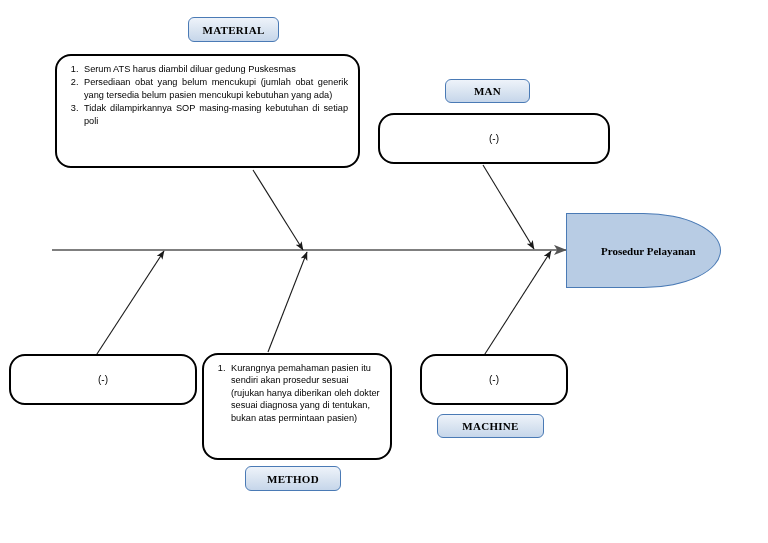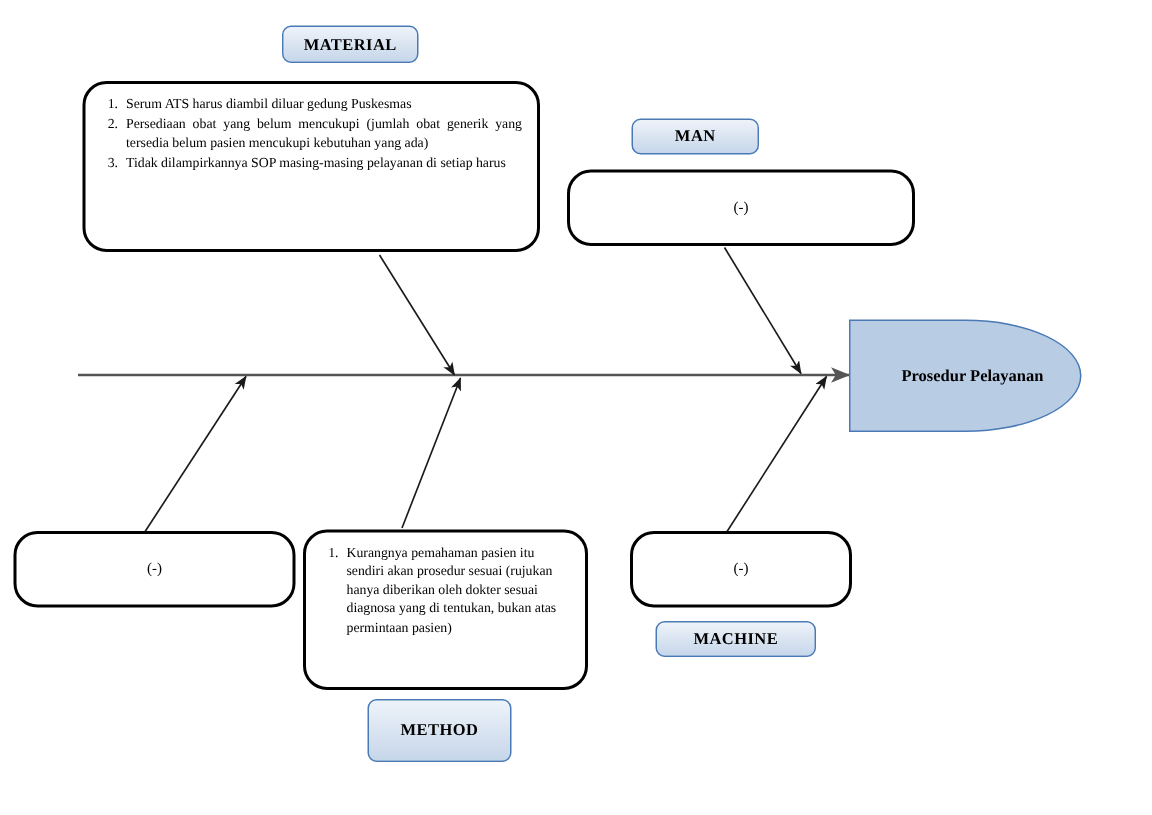--- a/index.html
+++ b/index.html
@@ -46,21 +46,21 @@
     text-align: center;
   }
 
   
   .cause-box {
     position: absolute;
     box-sizing: border-box;
     background: #ffffff;
     border: 2.1px solid #000000;
     border-radius: 16px;
-    font-family: Liberation Serif, serif;
+    font-family: Liberation Sans, sans-serif;
     font-size: 9.2px;
     color: #000000;
     overflow: visible;
   }
   .cause-box.empty {
     display: flex;
     align-items: center;
     justify-content: center;
     font-size: 10px;
   }
@@ -127,38 +127,38 @@
 
     <line x1="268" y1="352" x2="307" y2="252" stroke="#1a1a1a" stroke-width="1.1" marker-end="url(#arrowhead)"></line>
 
     <line x1="483" y1="357" x2="551" y2="251" stroke="#1a1a1a" stroke-width="1.1" marker-end="url(#arrowhead)"></line>
   </svg>
 
   <div class="cat-label" style="left:176px; top:17px; width:91px; height:25px;margin-left:12px;">
     <span>MATERIAL</span>
   </div>
 
-  <div class="cat-label" style="left:421px; top:79px; width:85px; height:24px;">
+  <div class="cat-label" style="left:445px; top:79px; width:85px; height:24px;">
     <span>MAN</span>
   </div>
 
 
-  <div class="cat-label" style="left:245px; top:466px; width:96px; height:42px;">
+  <div class="cat-label" style="left:245px; top:466px; width:96px; height:25px;">
     <span>METHOD</span>
   </div>
 
   <div class="cat-label" style="left:437px; top:414px; width:107px; height:24px;text-align:right;">
     <span>MACHINE</span>
   </div>
 
   <div class="cause-box" style="left:55px; top:54px; width:305px; height:114px;">
     <ol class="cause-list justified">
         <li>Serum ATS harus diambil diluar gedung Puskesmas</li>
         <li>Persediaan obat yang  belum mencukupi (jumlah obat generik yang tersedia belum pasien mencukupi kebutuhan yang ada)</li>
-        <li>Tidak dilampirkannya SOP masing-masing pelayanan di setiap harus</li>
+        <li>Tidak dilampirkannya SOP masing-masing kebutuhan di setiap poli</li>
       </ol>
   </div>
 
   <div class="cause-box empty" style="left:378px; top:113px; width:232px; height:51px;">
     <span>(-)</span>
   </div>
 
   <div class="cause-box empty" style="left:9px; top:354px; width:188px; height:51px;">
     <span>(-)</span>
   </div>

